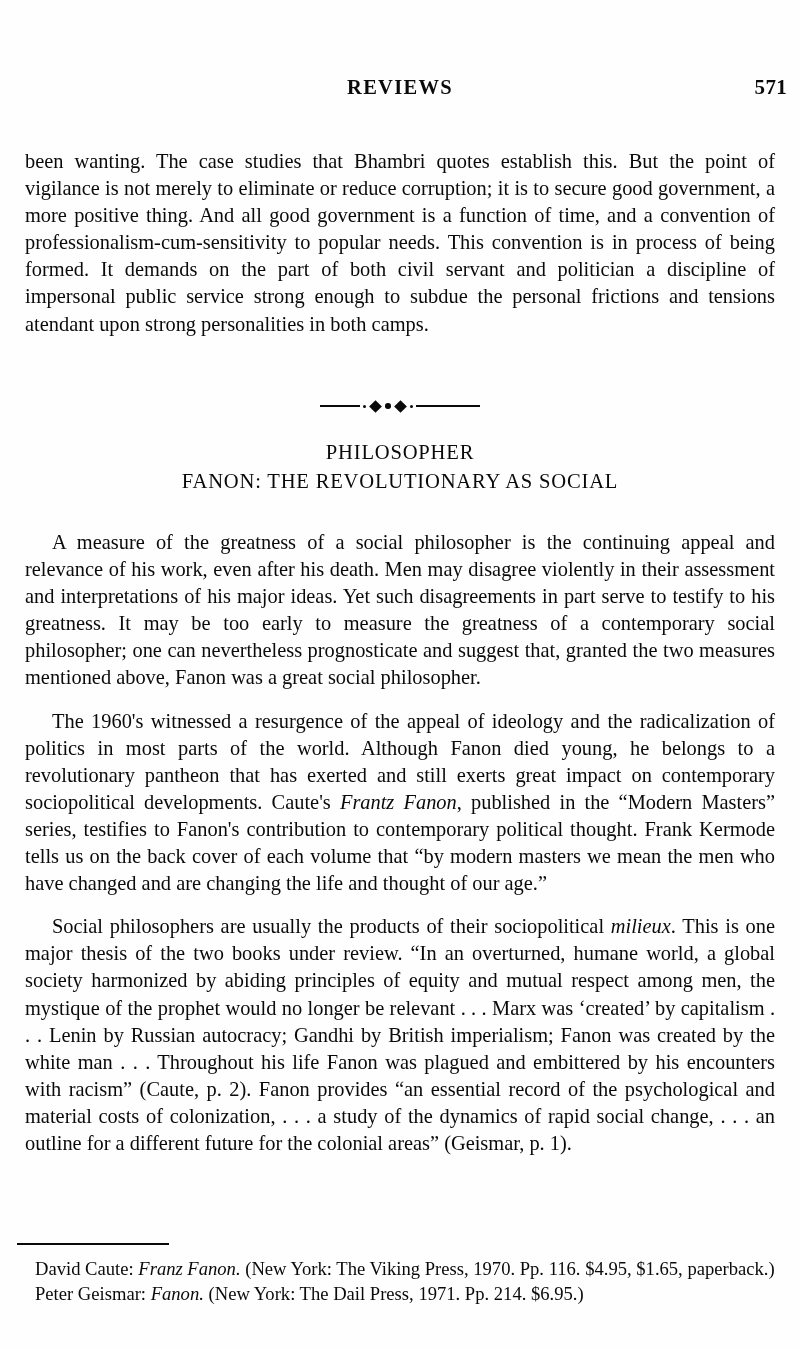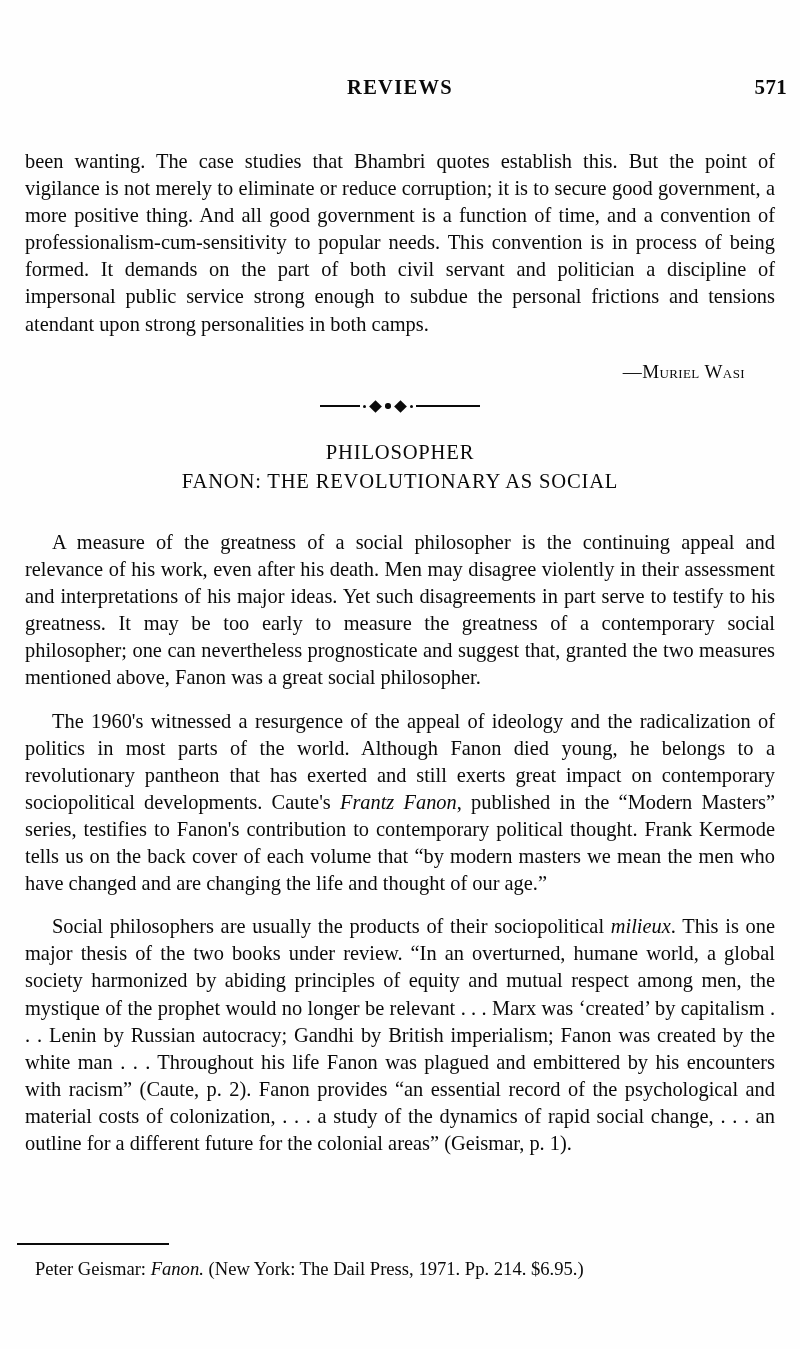--- a/index.html
+++ b/index.html
@@ -172,23 +172,20 @@
 
     <div class="runhead">
       <div class="title">REVIEWS</div>
       <div class="folio">571</div>
     </div>
 
     <div class="textblock para-top">
       <p>been wanting. The case studies that Bhambri quotes establish this. But the point of vigilance is not merely to eliminate or reduce corruption; it is to secure good government, a more positive thing. And all good government is a function of time, and a convention of professionalism-cum-sensitivity to popular needs. This convention is in process of being formed. It demands on the part of both civil servant and politician a discipline of impersonal public service strong enough to subdue the personal frictions and tensions atendant upon strong personalities in both camps.</p>
     </div>
 
-    <div class="signature">
-      <span class="smallcaps">—Muriel Wasi</span>
-    </div>
 
     <div class="ornament">
       <span class="orn-line short"></span>
       <span class="orn-tiny"></span>
       <span class="orn-dia"></span>
       <span class="orn-dot"></span>
       <span class="orn-dia"></span>
       <span class="orn-tiny"></span>
       <span class="orn-line"></span>
     </div>
@@ -200,17 +197,18 @@
 
     <div class="textblock" style="top: 513px;">
       <p class="indent">A measure of the greatness of a social philosopher is the continuing appeal and relevance of his work, even after his death. Men may disagree violently in their assessment and interpretations of his major ideas. Yet such disagreements in part serve to testify to his greatness. It may be too early to measure the greatness of a contemporary social philosopher; one can nevertheless prognosticate and suggest that, granted the two measures mentioned above, Fanon was a great social philosopher.</p>
       <p class="indent"><span>The 1960's witnessed a resurgence of the appeal of ideology and the radicalization of politics in most parts of the world. Although Fanon died young, he belongs to a revolutionary pantheon that has exerted and still exerts great impact on contemporary sociopolitical developments. Caute's </span><span class="it">Frantz Fanon</span><span>, published in the “Modern Masters” series, testifies to Fanon's contribution to contemporary political thought. Frank Kermode tells us on the back cover of each volume that “by modern masters we mean the men who have changed and are changing the life and thought of our age.”</span></p>
       <p class="indent"><span>Social philosophers are usually the products of their sociopolitical </span><span class="it">milieux</span><span>. This is one major thesis of the two books under review. “In an overturned, humane world, a global society harmonized by abiding principles of equity and mutual respect among men, the mystique of the prophet would no longer be relevant . . . Marx was ‘created’ by capitalism . . . Lenin by Russian autocracy; Gandhi by British imperialism; Fanon was created by the white man . . . Throughout his life Fanon was plagued and embittered by his encounters with racism” (Caute, p. 2). Fanon provides “an essential record of the psychological and material costs of colonization, . . . a study of the dynamics of rapid social change, . . . an outline for a different future for the colonial areas” (Geismar, p. 1).</span></p>
     </div>
 
     <div class="fn-rule"></div>
 
     <div class="footnotes">
+      <p><span>David Caute: </span><span class="it">Franz Fanon.</span><span> (New York: The Viking Press, 1970. Pp. 116. $4.95, $1.65, paperback.)</span></p>
       <p><span>Peter Geismar: </span><span class="it">Fanon.</span><span> (New York: The Dail Press, 1971. Pp. 214. $6.95.)</span></p>
     </div>
 
   </div>
 </div>
 
 </body></html>

